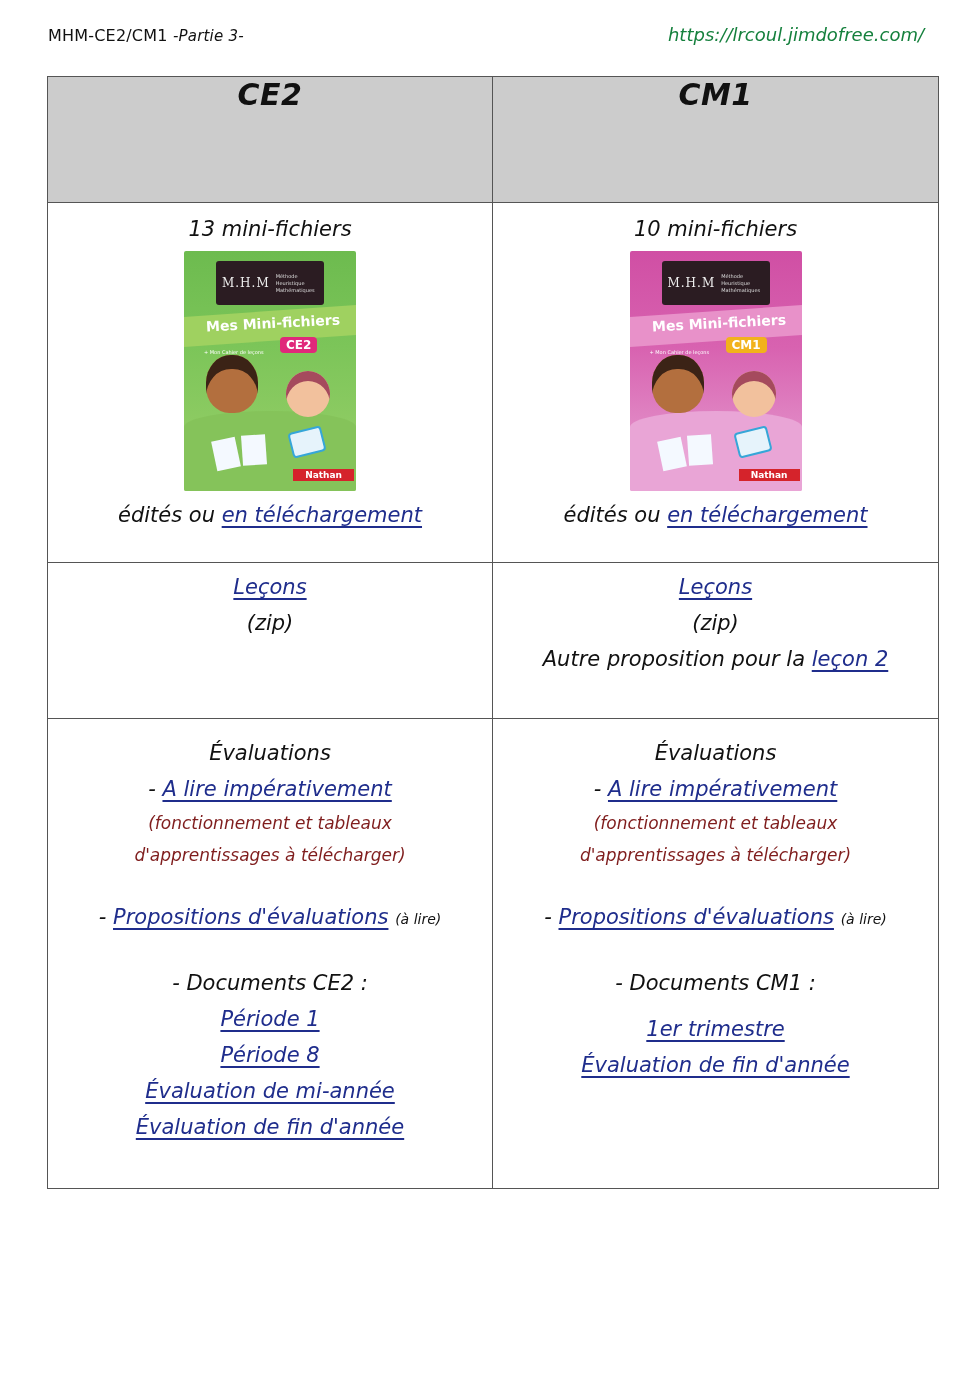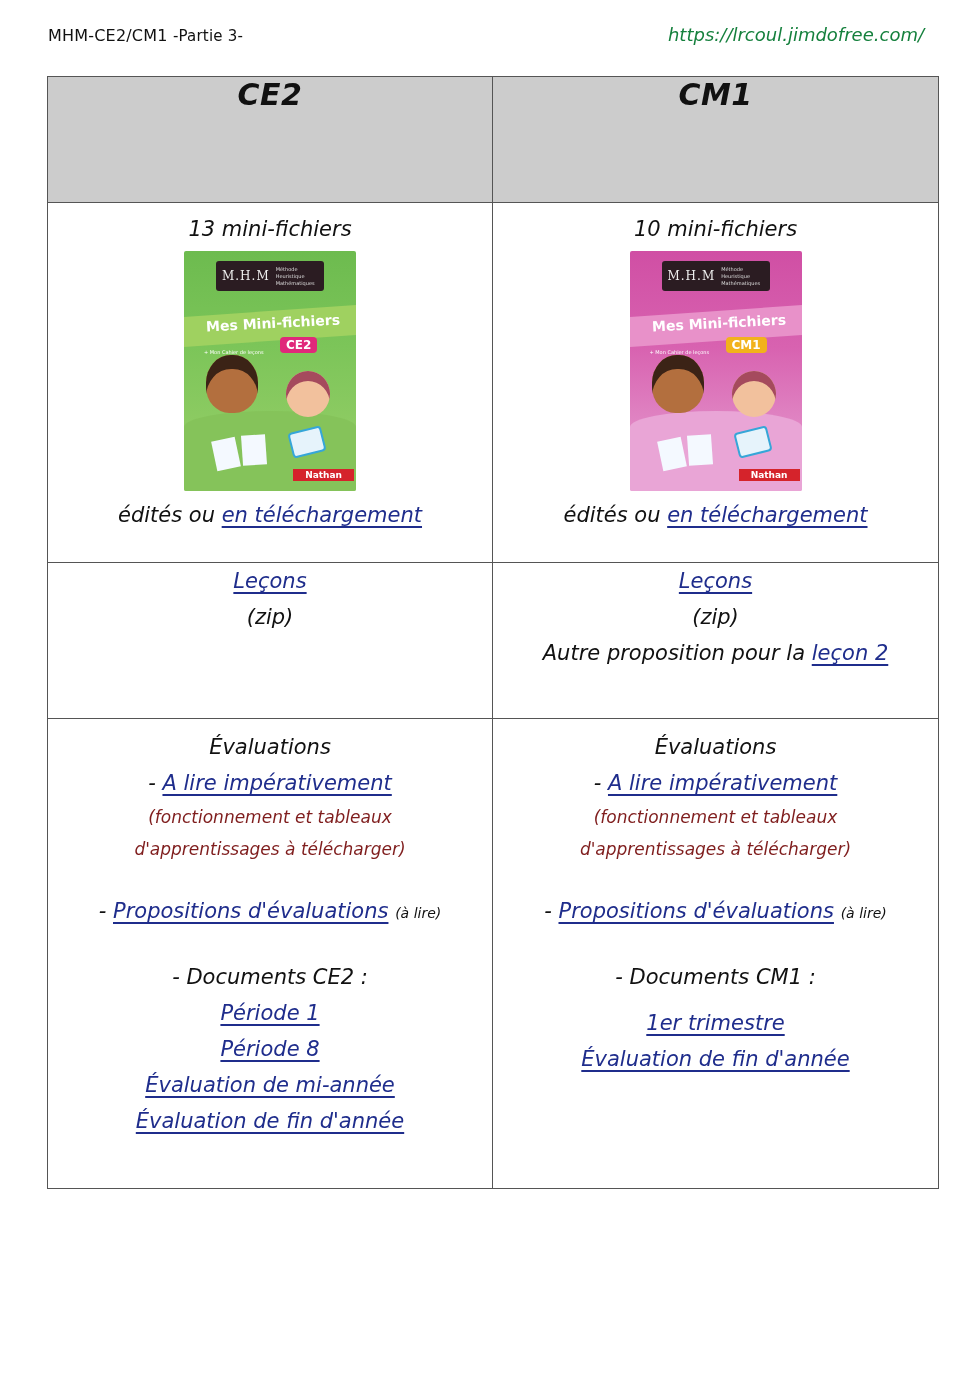--- a/index.html
+++ b/index.html
@@ -3,21 +3,21 @@
   <meta charset="utf-8">
   <style>
     * { box-sizing: border-box; margin: 0; padding: 0; }
     html, body { width: 978px; height: 1389px; background: #ffffff; overflow: hidden; }
     body { position: relative; font-family: "DejaVu Sans", sans-serif; color: #111; }
 
     .page-header-left {
       position: absolute; left: 48px; top: 26px;
       font-size: 16px; color: #111; letter-spacing: 0.2px;
     }
-    .page-header-left .part { font-size: 15px; }
+    .page-header-left .part { font-style: italic; font-size: 15px; }
     .page-header-right {
       position: absolute; right: 54px; top: 24px;
       font-size: 18px; font-style: italic; color: #15803d;
       text-underline-offset: 3px;
     }
 
     table.main-table {
       position: absolute; left: 47px; top: 76px;
       width: 891px; border-collapse: collapse;
       table-layout: fixed;
@@ -33,32 +33,32 @@
     }
     .script { font-style: italic; font-size: 21px; line-height: 36px; color: #111; }
     .script-small { font-style: italic; font-size: 17px; line-height: 32px; color: #7f1d1d; }
     .tiny { font-style: italic; font-size: 14px; color: #111; }
     .link {
       color: #1f2d8c; text-decoration: underline; text-underline-offset: 4px;
       text-decoration-thickness: 1.5px; cursor: pointer;
     }
 
     tr.row-books td { height: 360px; padding-top: 8px; }
-    tr.row-lessons td { height: 156px; }
-    tr.row-evals td { height: 470px; padding-top: 10px; margin-top: 36px; }
+    tr.row-lessons td { height: 156px; padding-top: 6px; }
+    tr.row-evals td { height: 470px; padding-top: 16px; margin-top: 36px; }
     tr.row-games td { height: 119px; vertical-align: middle; }
 
     .cover {
       width: 172px; height: 240px; margin: 4px auto 6px auto; position: relative;
       overflow: hidden; border-radius: 2px;
     }
     .cover.green { background: linear-gradient(180deg, #6dbb4f 0%, #7cc559 40%, #9bd06a 100%); }
     .cover.pink { background: linear-gradient(180deg, #d04fa4 0%, #d862b0 40%, #e7a4d4 100%); }
     .cover .logo-box {
-      position: absolute; left: 32px; top: 10px; width: 108px; height: 30px;
+      position: absolute; left: 32px; top: 10px; width: 108px; height: 44px;
       background: #2b1c22; border-radius: 3px; color: #fff;
       display: flex; align-items: center; padding-left: 6px; gap: 6px;
     }
     .cover .logo-box .mhm { font-size: 12px; letter-spacing: 1px; font-family: "DejaVu Serif", serif; color: #eee; }
     .cover .logo-box .sub { font-size: 5px; line-height: 7px; text-align: left; color: #ddd; }
     .cover .band {
       position: absolute; left: 0; top: 60px; width: 172px; height: 30px;
       transform: skewY(-4deg); 
     }
     .cover.green .band { background: #9fd160; }

